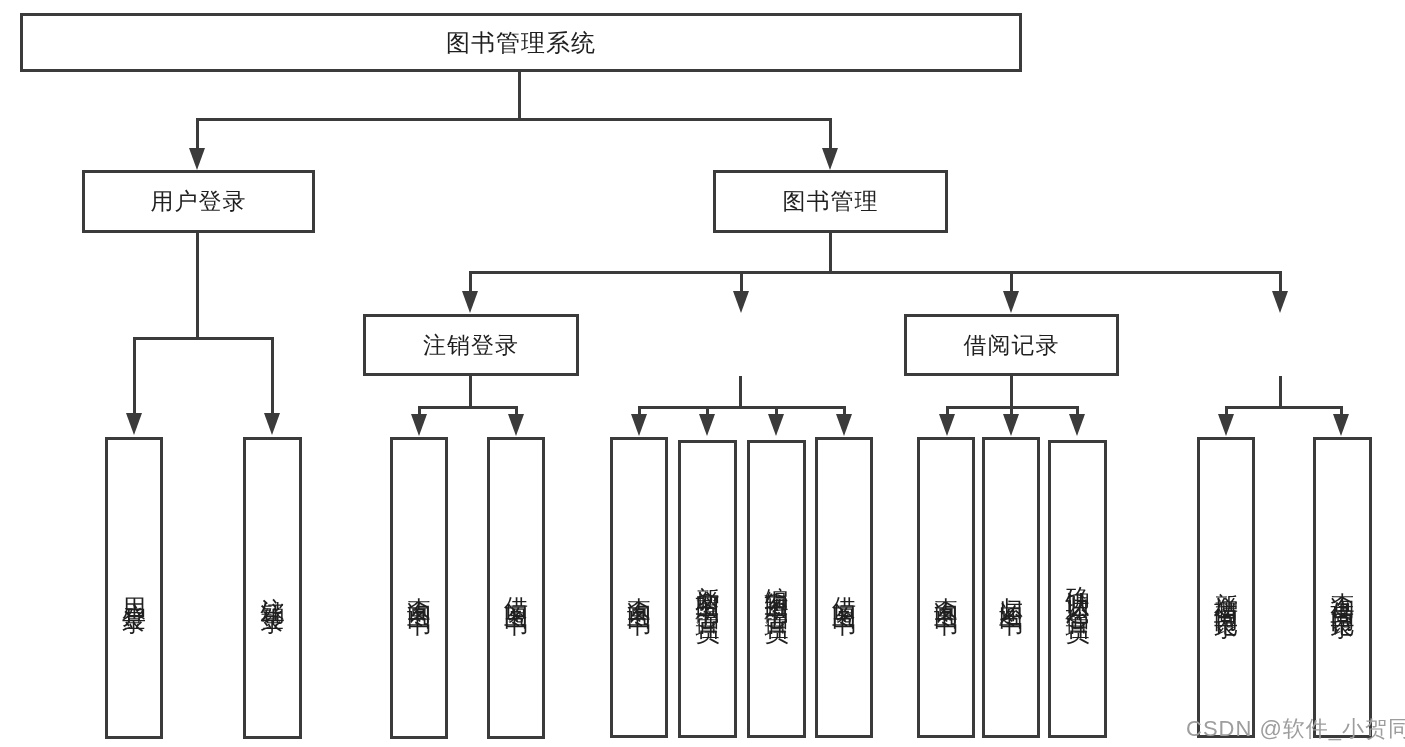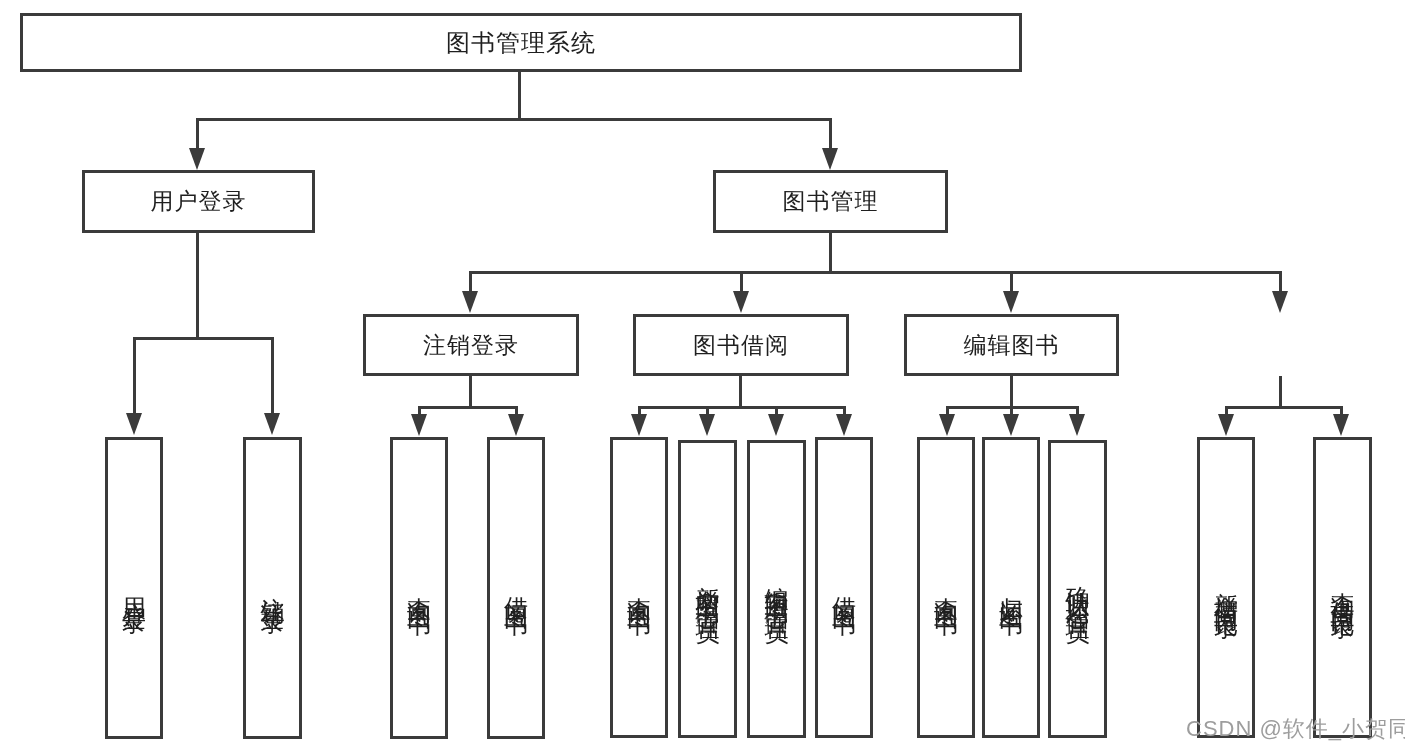--- a/index.html
+++ b/index.html
@@ -83,22 +83,21 @@
   <div class="vl" style="left:469px; top:274px; height:17px;"></div>
   <div class="arrow" style="left:462px; top:291px;"></div>
   <div class="vl" style="left:740px; top:274px; height:17px;"></div>
   <div class="arrow" style="left:733px; top:291px;"></div>
   <div class="vl" style="left:1010px; top:274px; height:17px;"></div>
   <div class="arrow" style="left:1003px; top:291px;"></div>
   <div class="vl" style="left:1279px; top:274px; height:17px;"></div>
   <div class="arrow" style="left:1272px; top:291px;"></div>
 
   <div class="box hbox" style="left:363px; top:314px; width:216px; height:62px;">注销登录</div>
-  <div class="box hbox" style="left:633px; top:314px; width:216px; height:62px;">图书借阅</div>
-  <div class="box hbox" style="left:904px; top:314px; width:215px; height:62px;">编辑图书</div>
+  <div class="box hbox" style="left:904px; top:314px; width:215px; height:62px;">借阅记录</div>
 
   <div class="vl" style="left:469px; top:376px; height:30px;"></div>
   <div class="hl" style="left:418px; top:406px; width:100px;"></div>
   <div class="vl" style="left:418px; top:409px; height:6px;"></div>
   <div class="arrow" style="left:411px; top:414px;"></div>
   <div class="vl" style="left:515px; top:409px; height:6px;"></div>
   <div class="arrow" style="left:508px; top:414px;"></div>
 
   <div class="box vbox" style="left:390px; top:437px; width:58px; height:302px;">查询图书</div>
   <div class="box vbox" style="left:487px; top:437px; width:58px; height:302px;">借阅图书</div>

